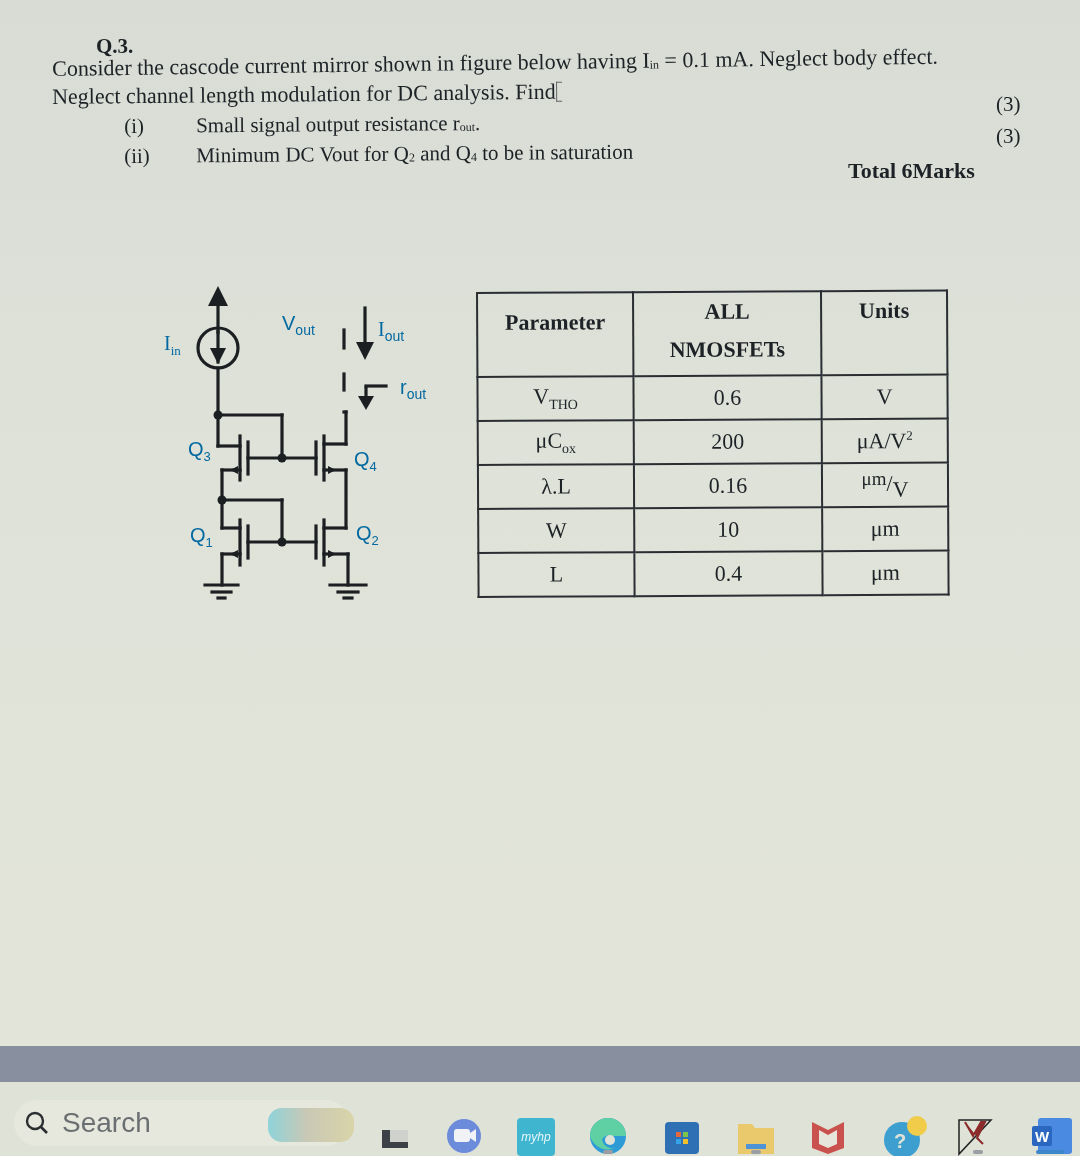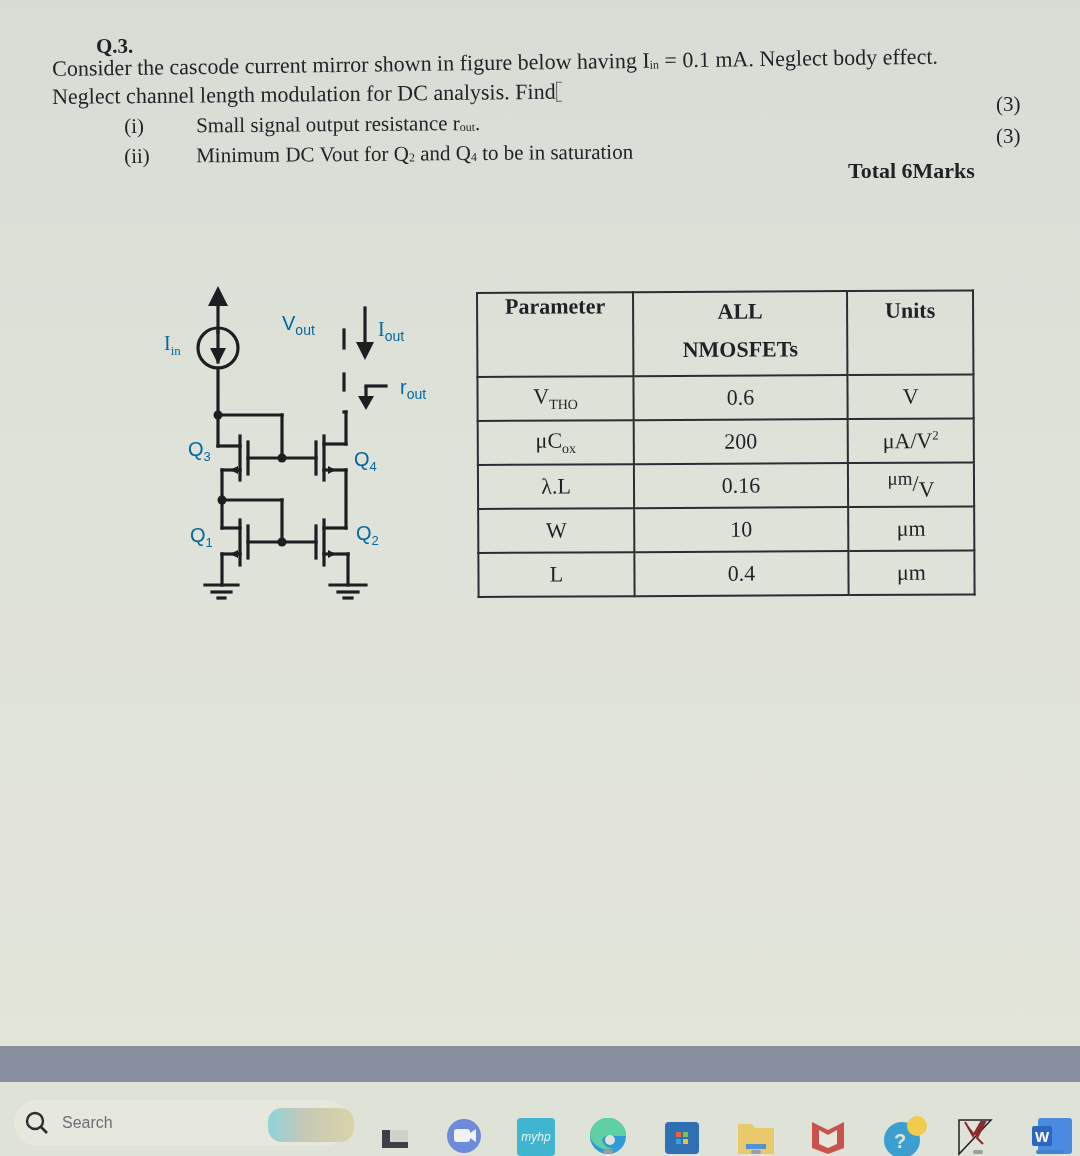--- a/index.html
+++ b/index.html
@@ -30,31 +30,31 @@
   .circuit { position: absolute; left: 150px; top: 280px; width: 300px; height: 330px; }
   .circuit svg { width: 300px; height: 330px; }
   .clabel { position: absolute; font-family: "Liberation Sans", "DejaVu Sans", sans-serif; font-size: 20px; color: #0369a1; }
 
   
   .ptable { position: absolute; left: 476px; top: 292px; border-collapse: collapse; font-size: 22px; transform: rotate(-0.3deg); transform-origin: left top; }
   .ptable td, .ptable th { border: 2px solid #2a2e33; text-align: center; vertical-align: middle; }
   .ptable th { font-weight: bold; height: 84px; vertical-align: top; padding-top: 6px; }
   .ptable td { height: 44px; }
   .c1 { width: 156px; }
-  .c2 { width: 214px; margin-top: 25px; }
+  .c2 { width: 188px; margin-top: 25px; }
   .c3 { width: 126px; }
   .it { }
   .sans { font-family: Liberation Serif, serif; }
 
   
   .graybar { position: absolute; left: 0; top: 1046px; width: 1080px; height: 36px; background: #8890a0; }
   .taskbar { position: absolute; left: 0; top: 1082px; width: 1080px; height: 74px; background: #dfe2d6; }
   .searchbox { position: absolute; left: 14px; top: 18px; width: 335px; height: 46px; border-radius: 23px; background: #e6e8dd; display: flex; align-items: center; padding-left: 8px; }
   .searchbox .sicon { width: 30px; height: 30px; position: relative; }
-  .searchbox .stext { font-family: "Liberation Sans", "DejaVu Sans", sans-serif; font-size: 16px; color: #6b6f72; margin-left: 10px; }
+  .searchbox .stext { font-family: "Liberation Sans", "DejaVu Sans", sans-serif; font-size: 28px; color: #6b6f72; margin-left: 10px; }
   .promo { position: absolute; left: 268px; top: 26px; width: 86px; height: 34px; border-radius: 14px; background: linear-gradient(90deg, #8fd3d9 0%, #c9c8b5 45%, #d9d4a8 100%); }
   .tb-icon { position: absolute; top: 34px; width: 40px; height: 40px; }
   .tb-dot { position: absolute; top: 68px; width: 10px; height: 4px; border-radius: 2px; background: #9a9ea4; }
 </style>
 </head>
 <body>
 
 <div class="page">
   <div class="qnum">Q.3.</div>
 
@@ -157,21 +157,21 @@
     <div class="clabel" style="left:250px;top:96px;"><span>r</span><sub style="font-size:14px">out</sub></div>
     <div class="clabel" style="left:38px;top:158px;"><span>Q</span><sub style="font-size:13px">3</sub></div>
     <div class="clabel" style="left:204px;top:168px;"><span>Q</span><sub style="font-size:13px">4</sub></div>
     <div class="clabel" style="left:40px;top:244px;"><span>Q</span><sub style="font-size:13px">1</sub></div>
     <div class="clabel" style="left:206px;top:242px;"><span>Q</span><sub style="font-size:13px">2</sub></div>
   </div>
 
   <table class="ptable">
     <tbody>
         <tr>
-      <th class="c1" style="padding-top:0;">Parameter</th>
+      <th class="c1" style="padding-top:16px;">Parameter</th>
       <th class="c2">
         <div>ALL</div>
         <div style="margin-top:12px;">NMOSFETs</div>
       </th>
       <th class="c3">Units</th>
     </tr>
     <tr>
       <td class="it"><span>V</span><sub style="font-size:14px">THO</sub></td>
       <td class="sans">0.6</td>
       <td class="sans">V</td>

